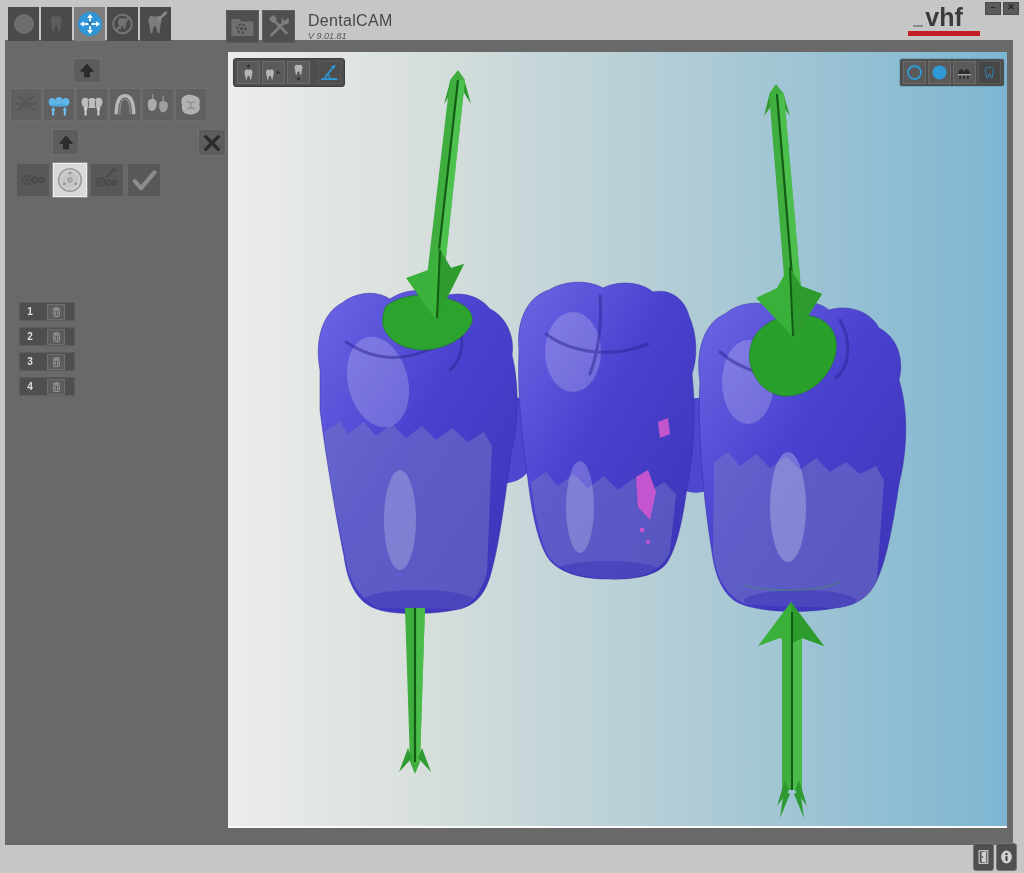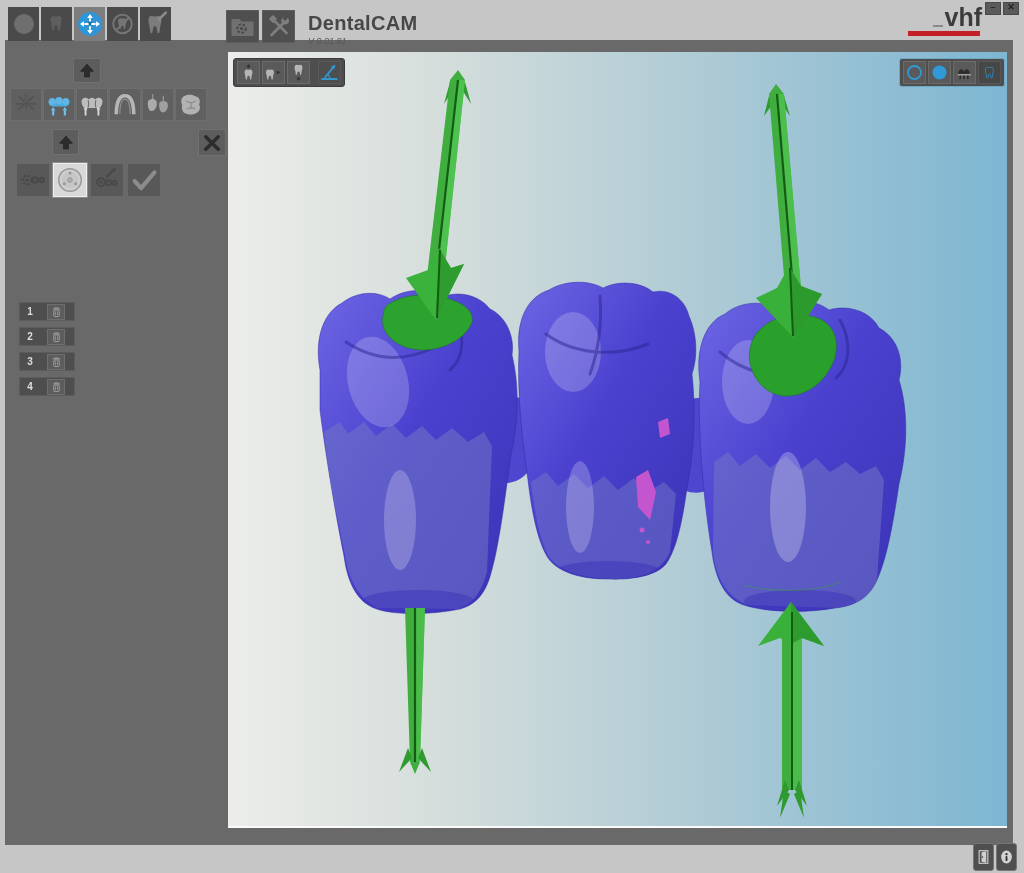--- a/index.html
+++ b/index.html
@@ -9,26 +9,26 @@
   
   .main-panel{left:5px;top:40px;width:1008px;height:805px;background:#696969;}
   .panel-strip{left:5px;top:40px;width:1008px;height:12px;background:#494949;}
   
   .tabs{left:8px;top:7px;display:flex;gap:2px;z-index:3;}
   .tab{width:31px;height:34px;background:#4a4a4a;display:flex;align-items:center;justify-content:center;}
   .tab.active{background:#7d7d7d;}
   .settings-btns{left:226px;top:10px;display:flex;gap:3px;z-index:3;}
   .sbtn{width:31px;height:31px;background:#4f4f4f;border:1px solid #5d5d5d;display:flex;align-items:center;justify-content:center;}
   .title-block{left:308px;top:12px;}
-  .app-title{font-size:20px;font-weight:bold;color:#474747;letter-spacing:.3px;}
+  .app-title{font-size:16px;font-weight:normal;color:#474747;letter-spacing:.3px;}
   .app-version{font-size:9px;font-style:italic;color:#585858;margin-top:1px;}
   .win-controls{left:985px;top:2px;display:flex;gap:2px;z-index:4;}
   .wc{width:14px;height:11px;background:#5a5a5a;border:1px solid #4a4a4a;color:#242424;
       font-size:9px;line-height:9px;text-align:center;font-weight:bold;cursor:default;}
-  .vhf{left:906px;top:4px;width:76px;text-align:right;}
+  .vhf{left:906px;top:4px;width:76px;text-align:center;}
   .vhf-text{font-size:25px;font-weight:bold;color:#3b3b3b;letter-spacing:0;line-height:26px;position:relative;display:inline-block;}
   .vhf-text::before{content:"";position:absolute;left:-12px;bottom:3px;width:10px;height:2px;background:#8a8a8a;}
   .vhf-bar{width:72px;height:5px;background:#c41e26;margin:1px auto 0 auto;}
   
   .side-btn{background:#5d5d5d;border:1px solid #707070;display:flex;align-items:center;justify-content:center;}
   .btn-up1{left:73px;top:58px;width:26px;height:23px;}
   .steps{left:10px;top:88px;display:flex;gap:1px;}
   .step{width:30px;height:31px;background:#606060;border:1px solid #6e6e6e;display:flex;align-items:center;justify-content:center;}
   .btn-up2{left:52px;top:129px;width:25px;height:24px;}
   .btn-x{left:198px;top:129px;width:26px;height:25px;}

